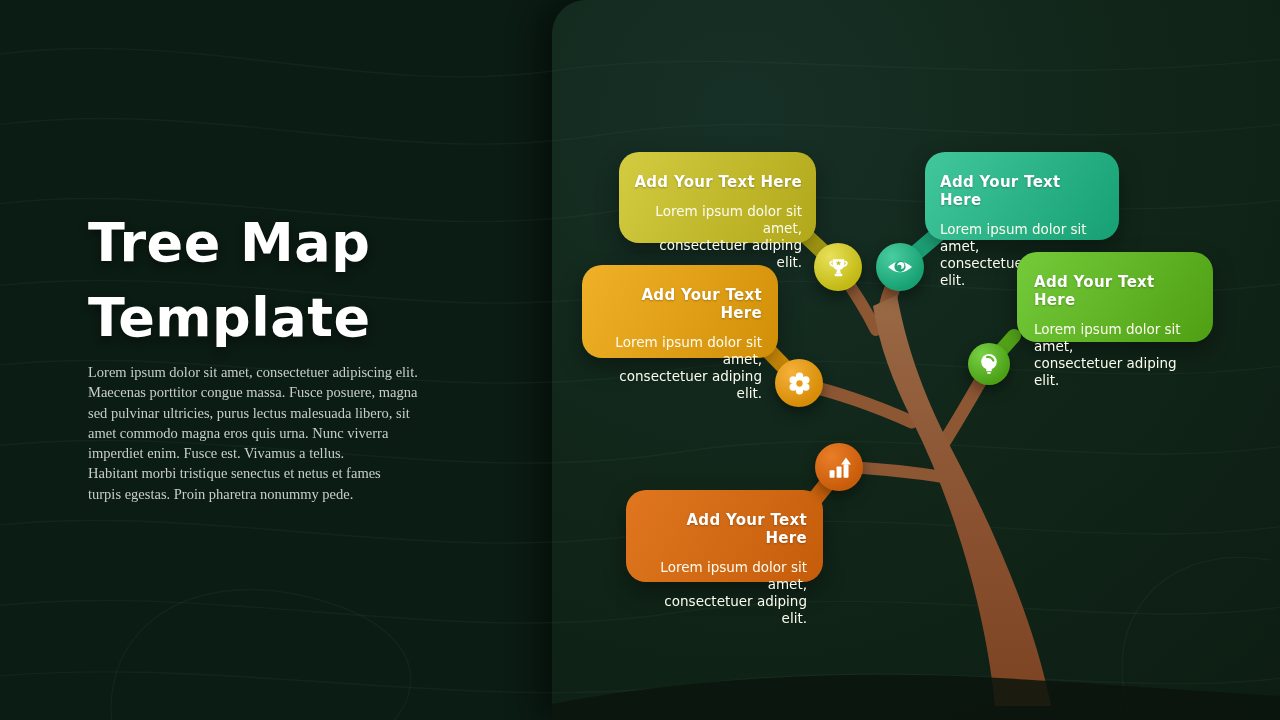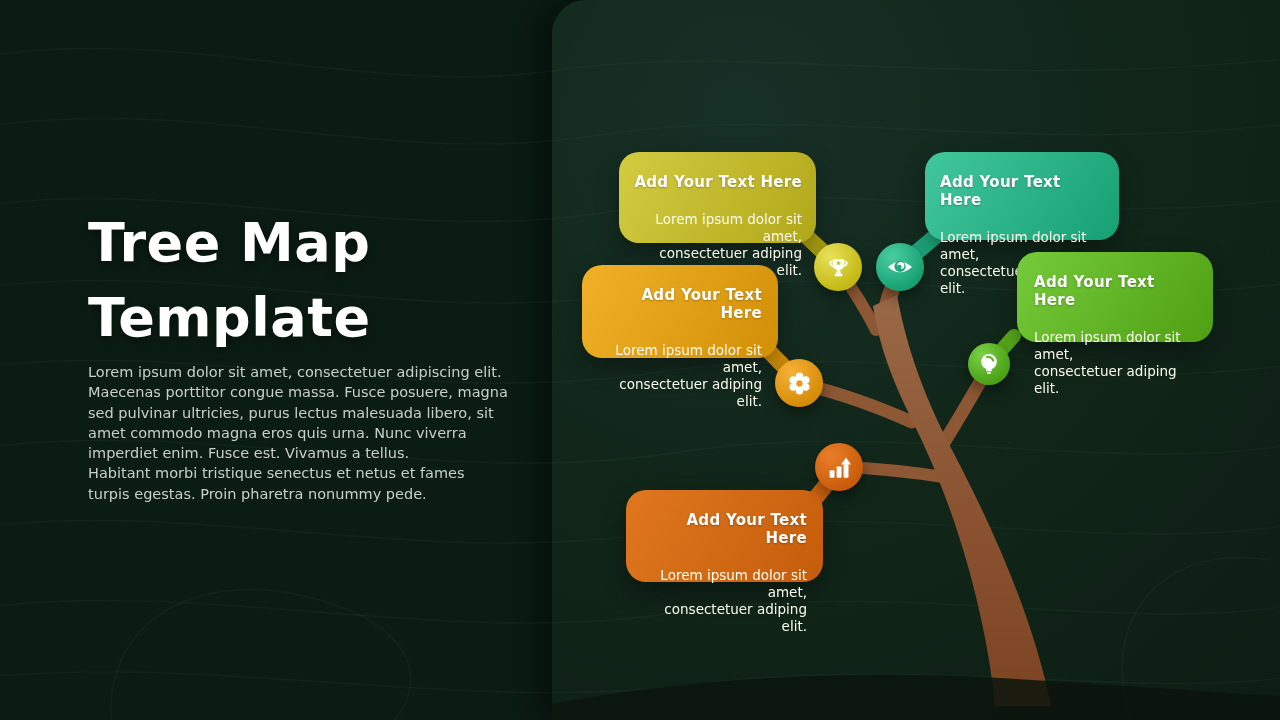--- a/index.html
+++ b/index.html
@@ -26,36 +26,36 @@
   .tree { z-index:2; }
 
   
   .page-title {
     position:absolute; left:88px; top:206px; z-index:3;
     font-size:54px; line-height:1.38; font-weight:800; color:#ffffff;
     letter-spacing:0.5px; text-shadow:0 4px 10px rgba(0,0,0,0.45);
   }
   .description {
     position:absolute; left:88px; top:362px; width:420px; z-index:3;
-    font-size:14.5px; line-height:1.4; color:#c7cfc8;
+    font-size:14.5px; line-height:1.4; color:#c7cfc8;font-family:Liberation Serif, serif;
   }
 
   
   .bubble {
     position:absolute; z-index:3; box-sizing:border-box;
     border-radius:20px; padding:21px 15px;
     box-shadow:0 10px 22px rgba(0,0,0,0.35);
     color:#ffffff;
   }
   .bubble .hd {
     font-size:15px; font-weight:bold; letter-spacing:0.3px;
     text-shadow:0 1px 2px rgba(0,0,0,0.25);
   }
   .bubble .bd {
-    margin-top:20px; font-size:13.5px; line-height:1.26; color:#fbfbee;
+    margin-top:12px; font-size:13.5px; line-height:1.26; color:#fbfbee;
   }
   .align-r { text-align:right; }
   .align-l { text-align:left; }
 
   #b-trophy { left:619px; top:152px; width:197px; height:91px;
     background:linear-gradient(120deg,#d3cc41 0%,#b1a71a 100%); padding-right:14px; }
   #b-eye    { left:925px; top:152px; width:194px; height:88px;
     background:linear-gradient(125deg,#41c79b 0%,#16a074 100%); padding-left:15px; }
   #b-bulb   { left:1017px; top:252px; width:196px; height:90px;
     background:linear-gradient(125deg,#74cb3a 0%,#4f9f13 100%); padding-left:17px; }

